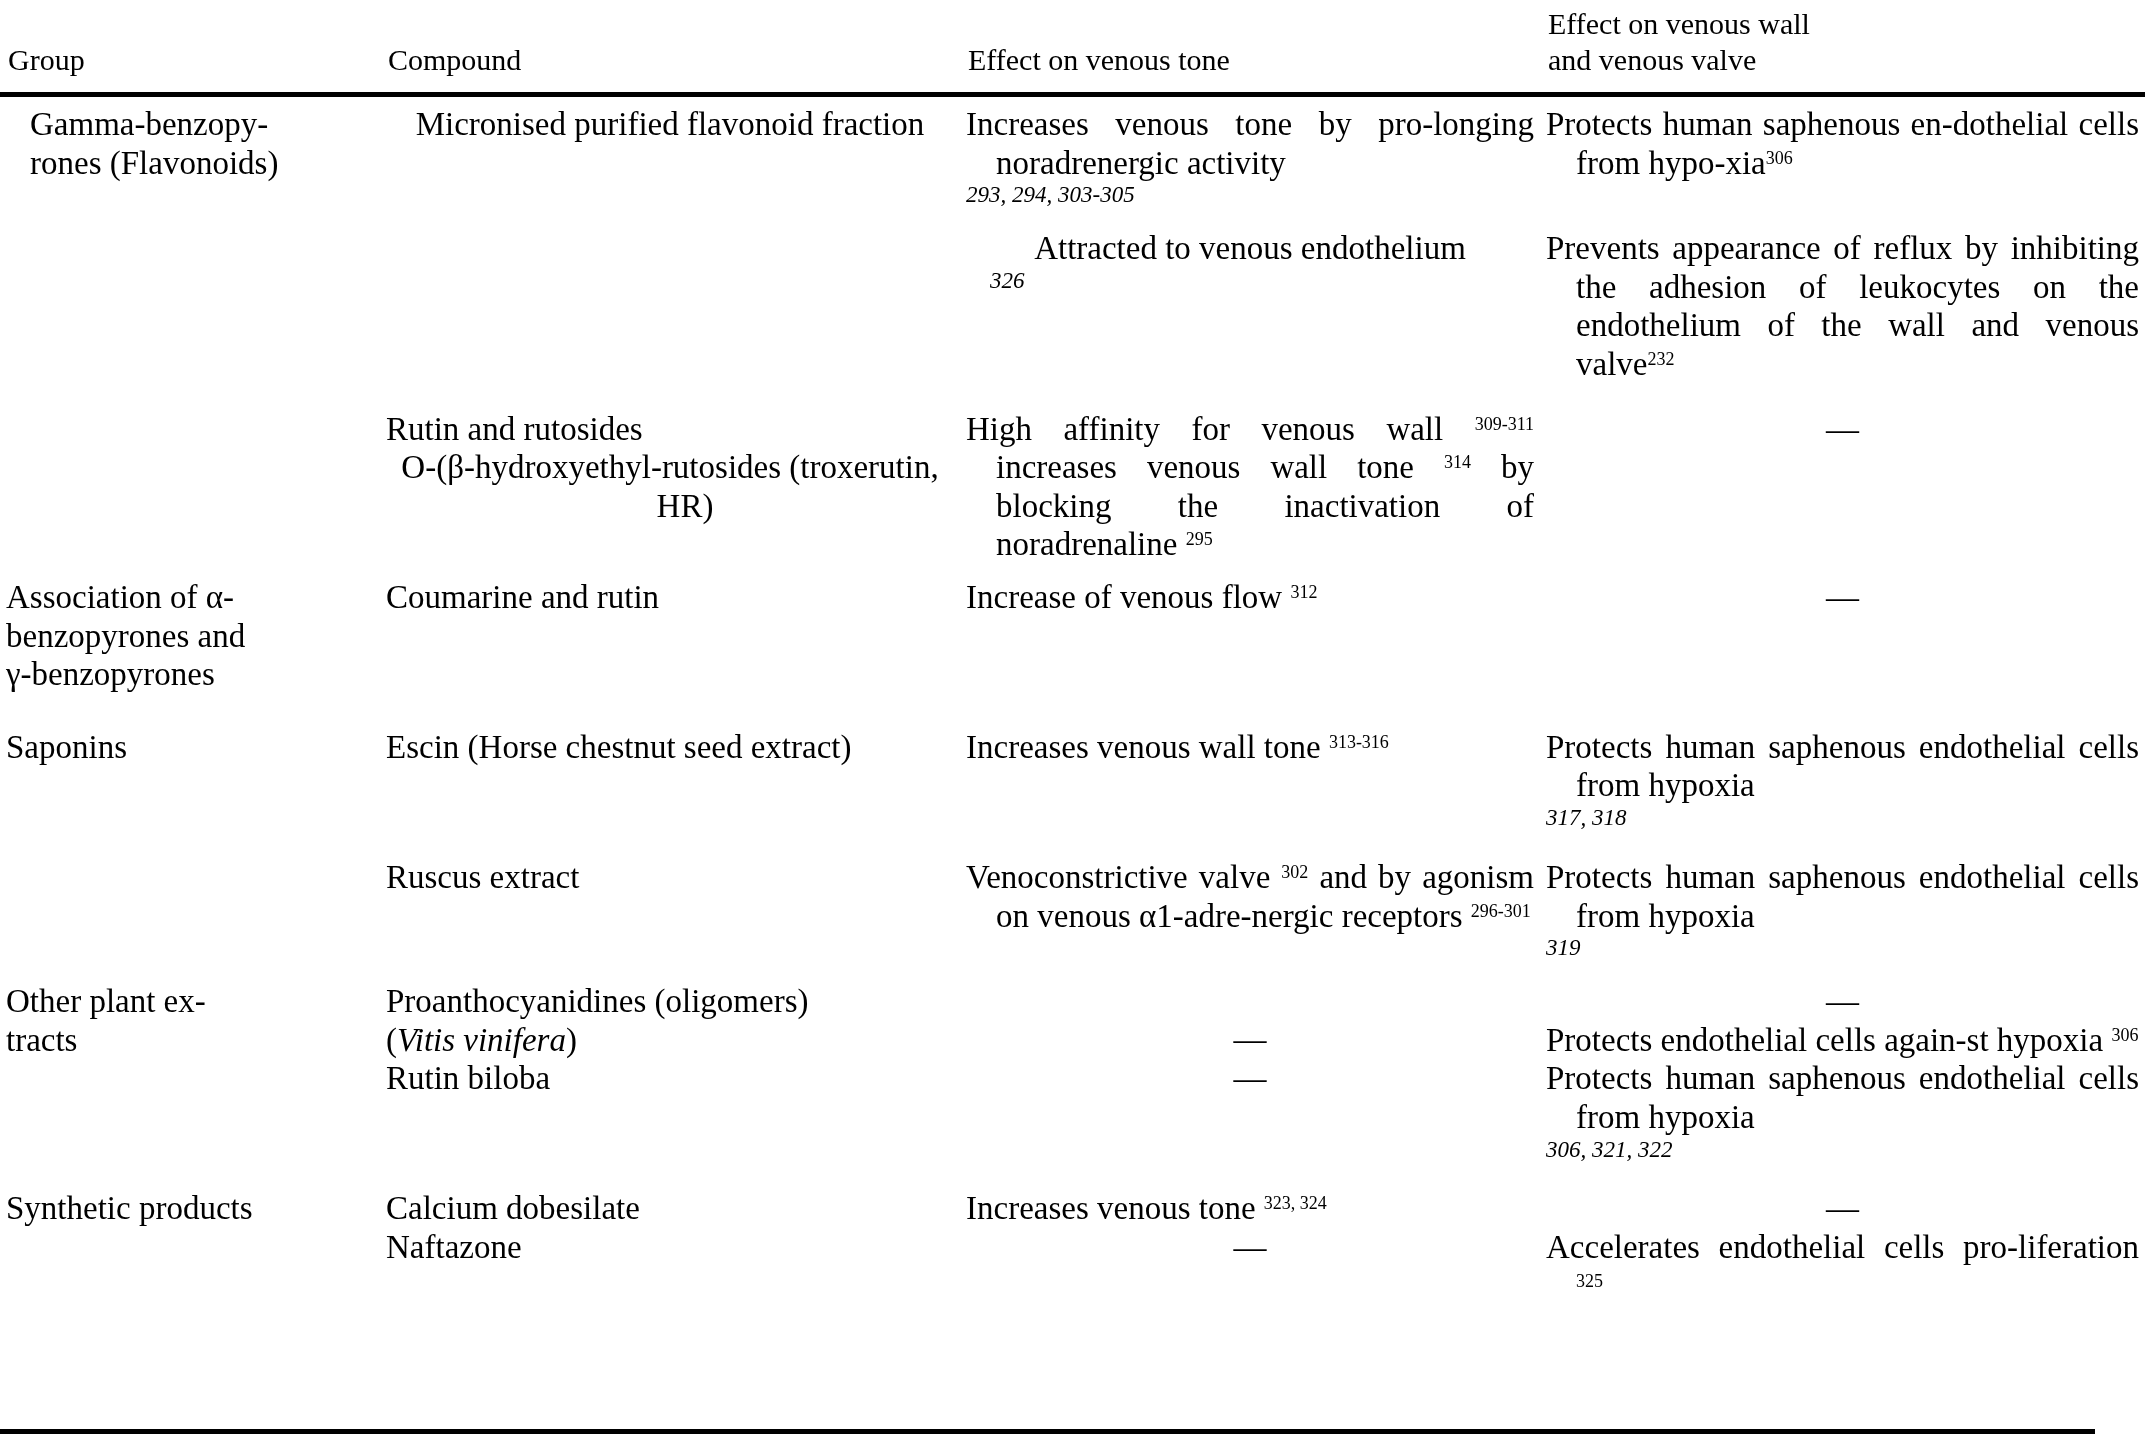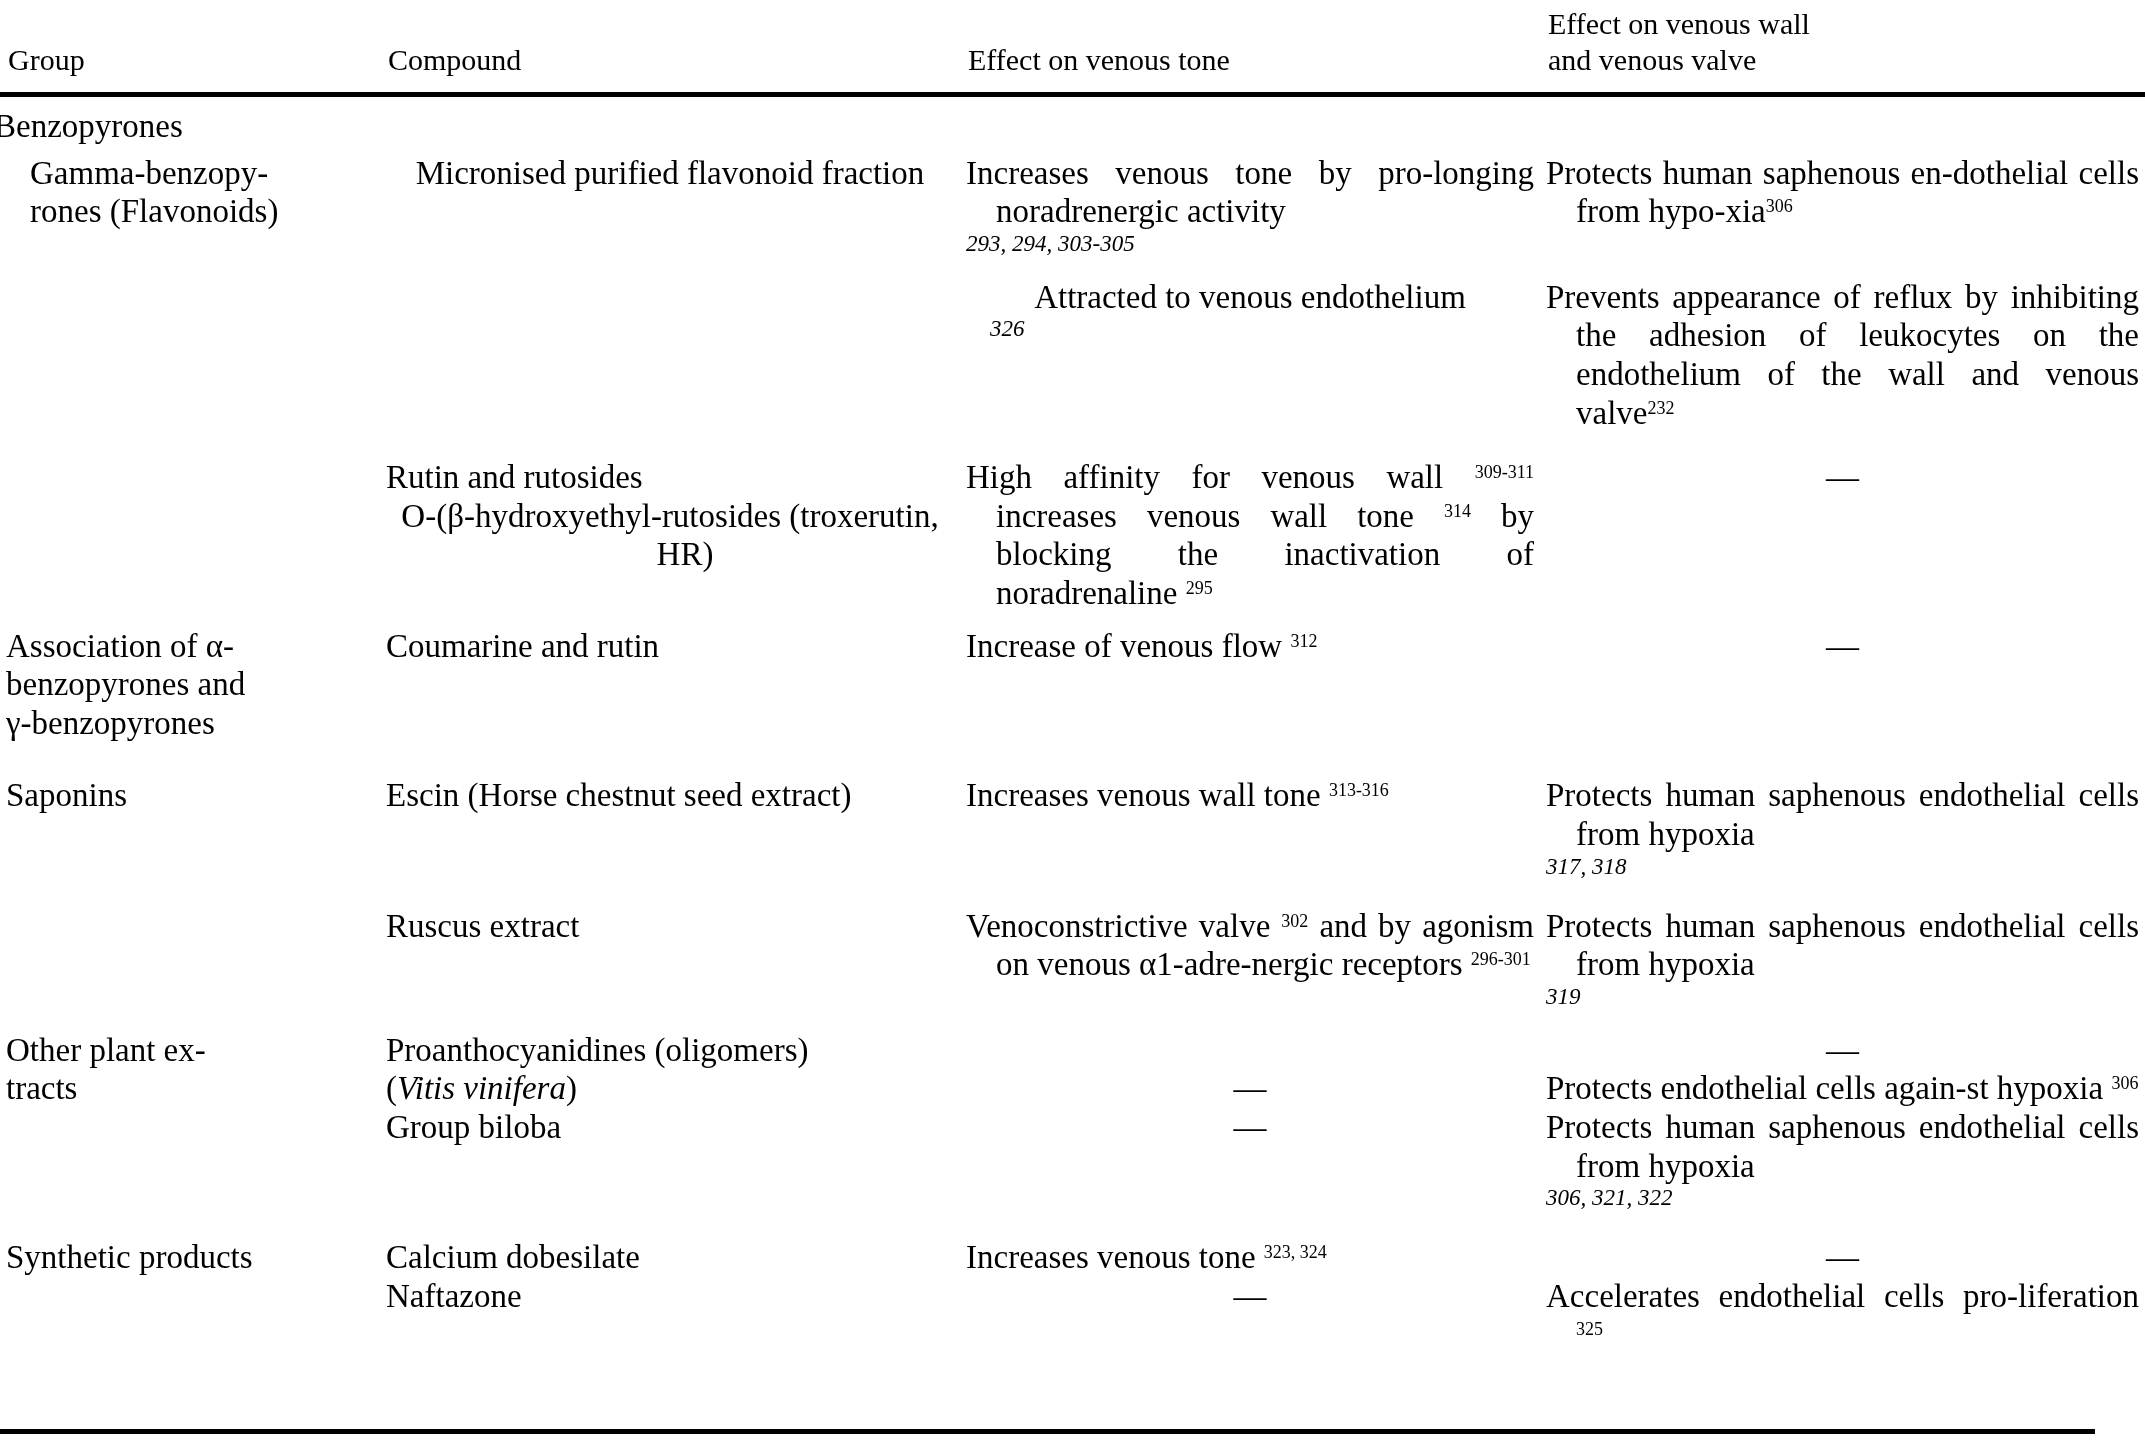--- a/index.html
+++ b/index.html
@@ -119,25 +119,20 @@
         <th>Effect on venous tone</th>
         <th>
           <div>Effect on venous wall</div>
           <div>and venous valve</div>
         </th>
       </tr>
     </thead>
 
     <tbody>
 
-      <tr>
-        <td colspan="4" class="section-label">
-          <div class="p flush benzo-head">Benzopyrones</div>
-        </td>
-      </tr>
 
       <tr class="sp8">
         <td>
           <div class="p flush" style="padding-left:24px;text-indent:0">
             <span>Gamma-benzopy-</span><br>
             <span>rones (Flavonoids)</span>
           </div>
         </td>
         <td>
           <div class="p nojust">Micronised purified flavonoid fraction</div>
@@ -243,21 +238,21 @@
         <td>
           <div class="dash">—</div>
           <div class="p"><span>Protects endothelial cells again-st hypoxia </span><sup>306</sup></div>
         </td>
       </tr>
 
 
       <tr>
         <td></td>
         <td>
-          <div class="p flush">Group biloba</div>
+          <div class="p flush">Rutin biloba</div>
         </td>
         <td>
           <div class="dash">—</div>
         </td>
         <td>
           <div class="p">Protects human saphenous endothelial cells from hypoxia</div>
           <div class="p flush refline">306, 321, 322</div>
         </td>
       </tr>
 

